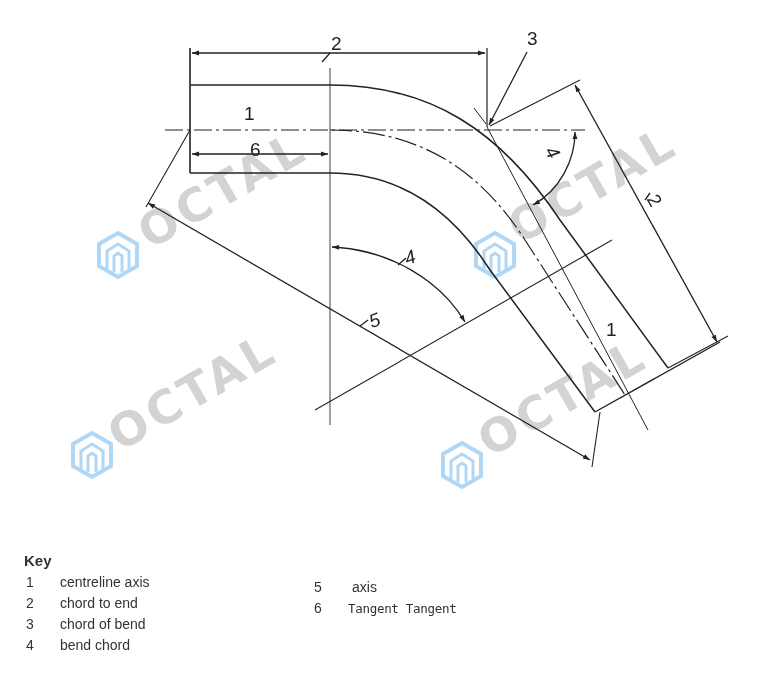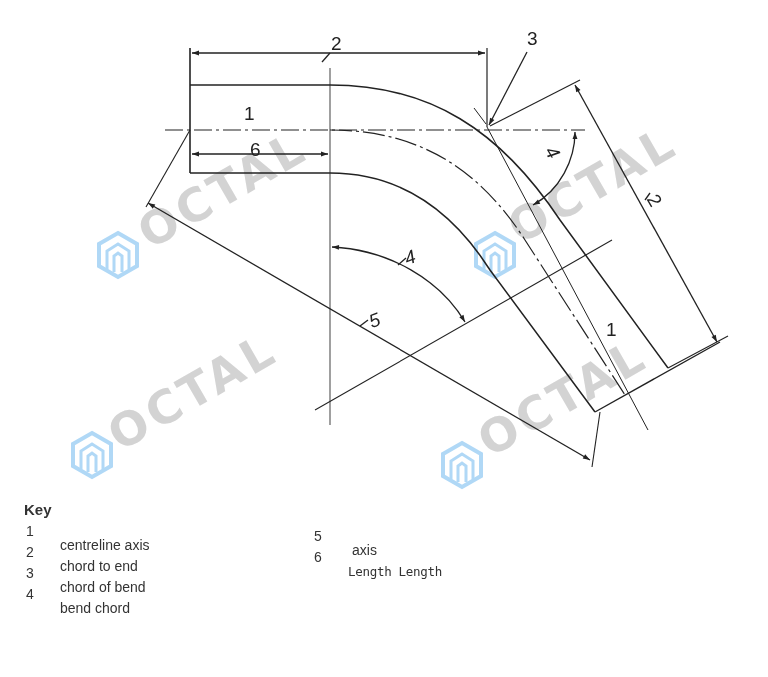--- a/index.html
+++ b/index.html
@@ -1,22 +1,22 @@
 <!DOCTYPE html>
 <html><head>
 <meta charset="utf-8">
 <style>
   html, body { margin:0; padding:0; background:#ffffff; }
   body { width:768px; height:677px; position:relative; overflow:hidden; font-family:"Liberation Sans", sans-serif; }
   #drawing { position:absolute; left:0; top:0; }
-  .key { position:absolute; left:24px; top:501px; color:#333; font-size:14px; }
+  .key { position:absolute; left:24px; top:552px; color:#333; font-size:14px; }
   .key-title { font-weight:bold; font-size:15px; margin-bottom:3px; }
   .key-row { height:21px; line-height:21px; position:relative; }
   .key-num { position:absolute; left:2px; }
-  .key-text { position:absolute; left:36px; white-space:nowrap;margin-top:14px; }
+  .key-text { position:absolute; left:36px; white-space:nowrap; }
   .key-col2 { position:absolute; left:288px; top:25px; }
   .mono { font-family:"DejaVu Sans Mono", monospace; font-size:12.5px; letter-spacing:-0.3px; }
 </style>
 </head>
 <body>
 
 <svg id="drawing" width="768" height="500" viewBox="0 0 768 500" xmlns="http://www.w3.org/2000/svg">
   <defs>
     <marker id="arr" viewBox="0 0 10 10" refX="10" refY="5" markerWidth="9" markerHeight="7" orient="auto-start-reverse" markerUnits="userSpaceOnUse">
       <path d="M0,1.5 L10,5 L0,8.5 Z" fill="#222"></path>
@@ -117,16 +117,16 @@
     <span class="key-num">4</span>
     <span class="key-text">bend chord</span>
   </div>
   <div class="key-col2">
     <div class="key-row">
       <span class="key-num">5</span>
       <span class="key-text" style="left:40px">axis</span>
     </div>
     <div class="key-row">
       <span class="key-num">6</span>
-      <span class="key-text mono">Length Length</span>
+      <span class="key-text mono">Tangent Tangent</span>
     </div>
   </div>
 </div>
 
 </body></html>

